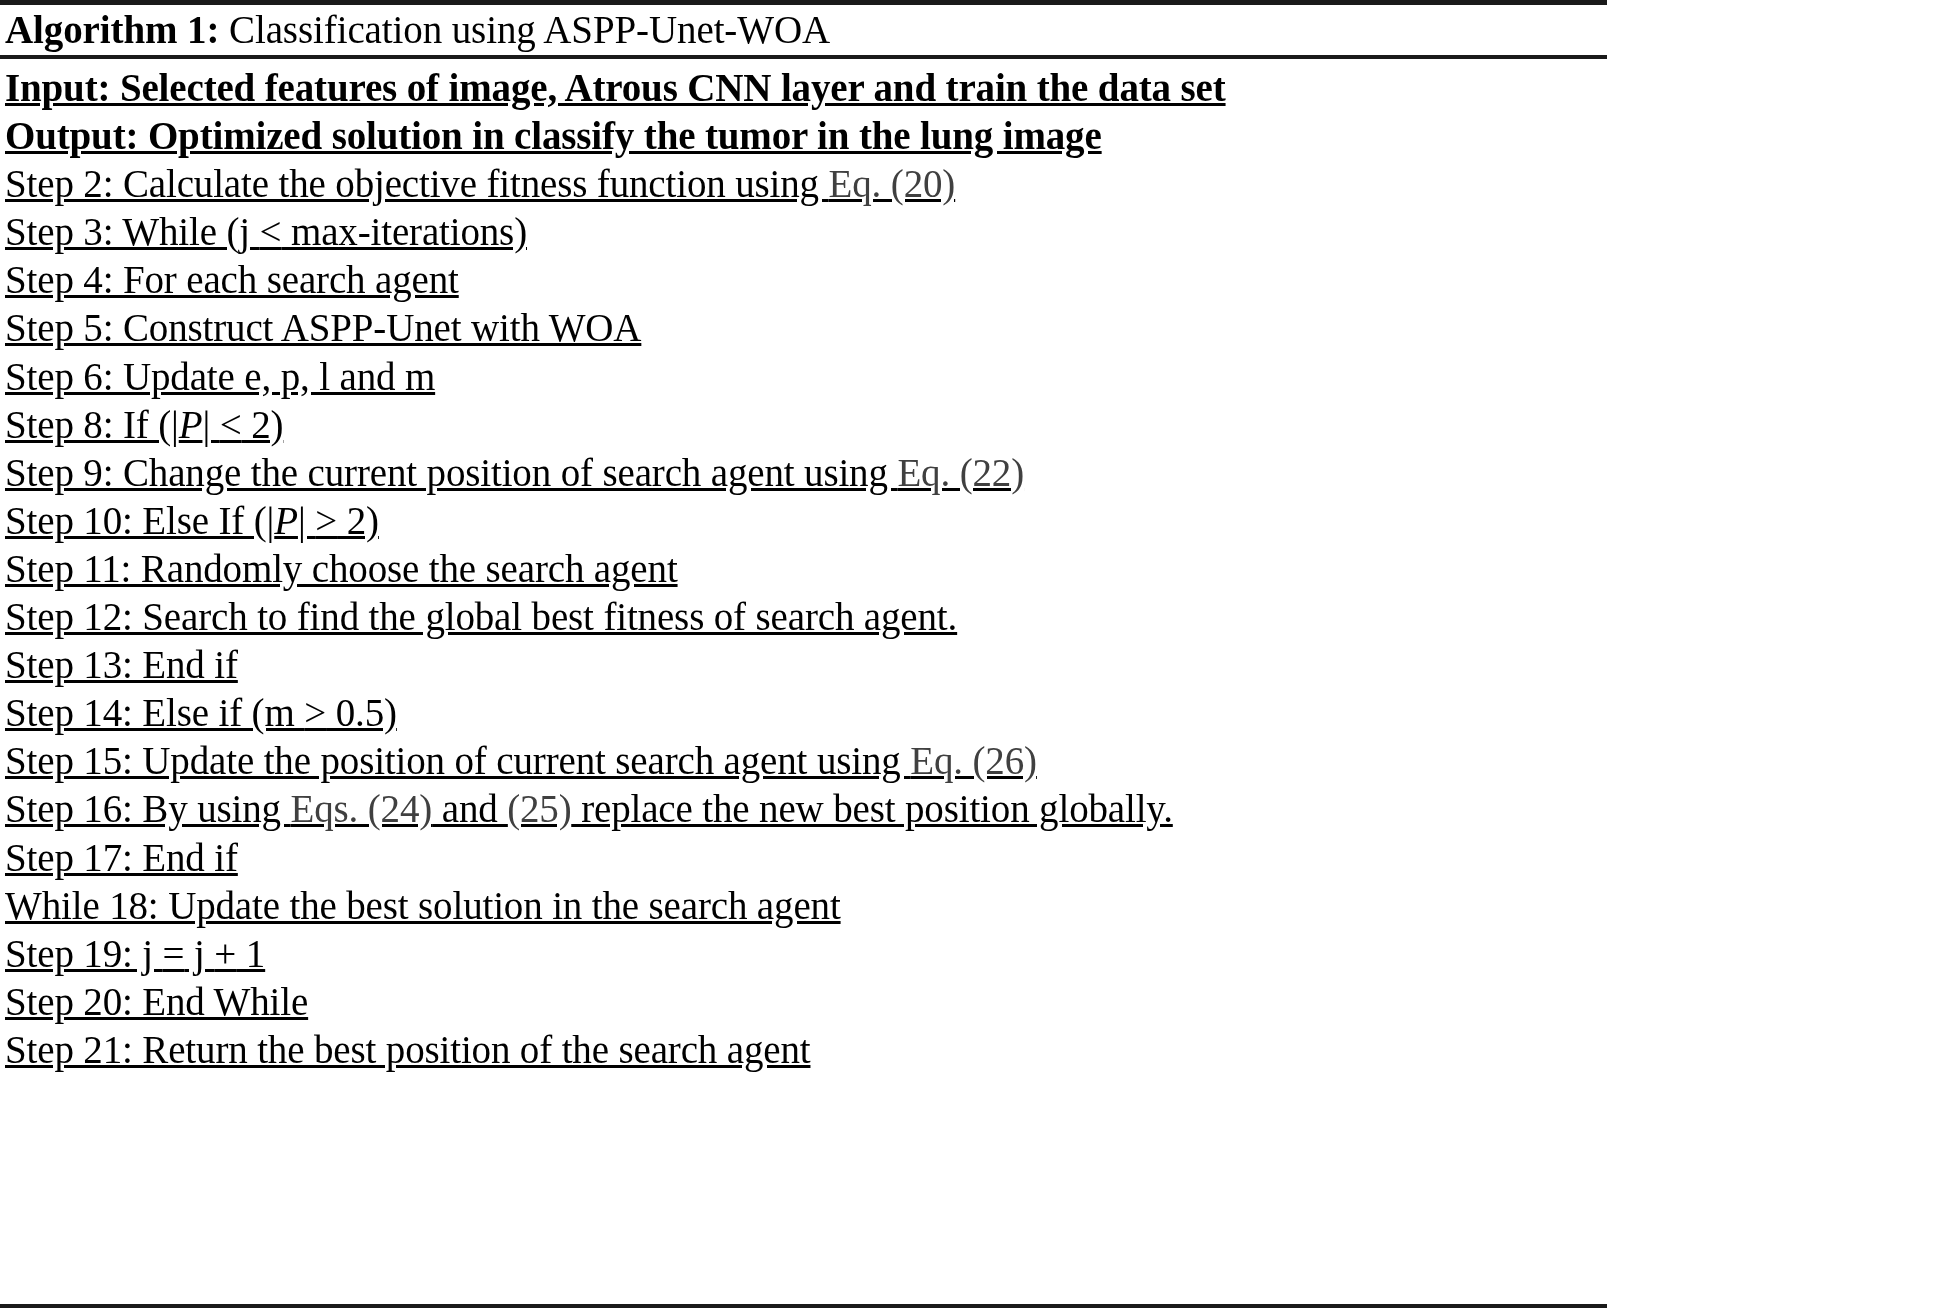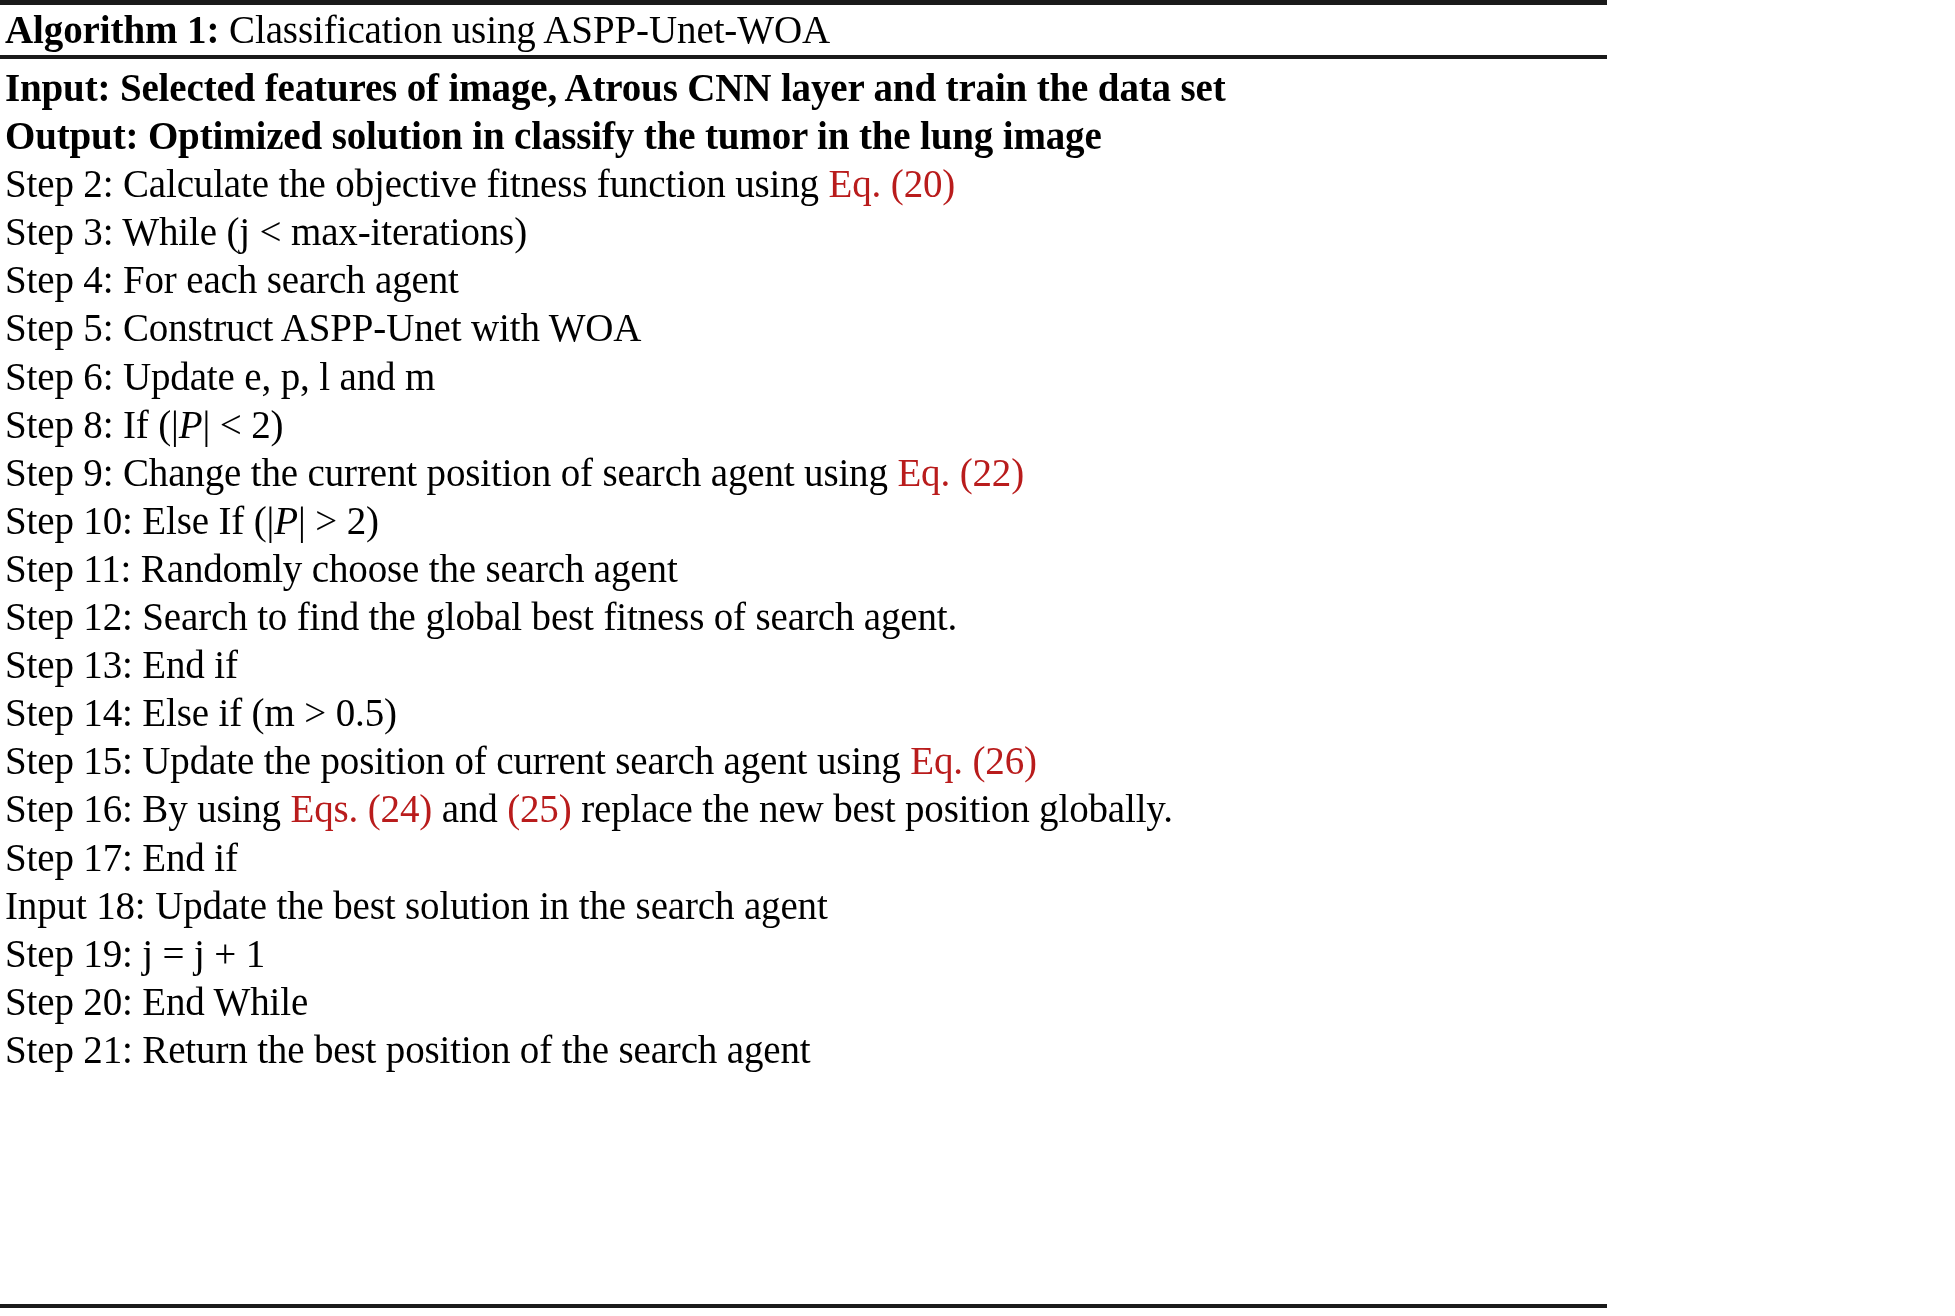--- a/index.html
+++ b/index.html
@@ -46,33 +46,34 @@
     font-size: 39px;
     line-height: 44px;
     white-space: nowrap;
     letter-spacing: -0.1px;
   }
 
   .body-block {
     padding-left: 5px;
     padding-top: 5px;
     box-sizing: border-box;
+    text-decoration: underline;
   }
 
   .alg-line {
     font-size: 39px;
     line-height: 48.1px;
     white-space: nowrap;
     letter-spacing: -0.15px;
     height: 48.1px;
   }
 
   .tok-bold   { font-weight: bold; }
   .tok-italic { font-style: italic; }
-  .tok-link   { color: #b91c1c; margin-top: 18px; }
+  .tok-link   { color: #404040; margin-top: 18px; }
   .tok-plain  { }
 </style>
 </head>
 <body>
 
 <div class="algorithm-box">
 
   <div class="rule rule-top"></div>
 
   <div class="caption-row">
@@ -92,21 +93,21 @@
       <div class="alg-line"><span class="tok-plain">Step 8: If (|</span><span class="tok-italic">P</span><span class="tok-plain">| </span><span class="tok-plain">&lt;</span><span class="tok-plain"> 2)</span></div>
       <div class="alg-line"><span class="tok-plain">Step 9: Change the current position of search agent using </span><span class="tok-link">Eq. (22)</span></div>
       <div class="alg-line"><span class="tok-plain">Step 10: Else If (|</span><span class="tok-italic">P</span><span class="tok-plain">| </span><span class="tok-plain">&gt;</span><span class="tok-plain"> 2)</span></div>
       <div class="alg-line"><span class="tok-plain">Step 11: Randomly choose the search agent</span></div>
       <div class="alg-line"><span class="tok-plain">Step 12: Search to find the global best fitness of search agent.</span></div>
       <div class="alg-line"><span class="tok-plain">Step 13: End if</span></div>
       <div class="alg-line"><span class="tok-plain">Step 14: Else if (m </span><span class="tok-plain">&gt;</span><span class="tok-plain"> 0.5)</span></div>
       <div class="alg-line"><span class="tok-plain">Step 15: Update the position of current search agent using </span><span class="tok-link">Eq. (26)</span></div>
       <div class="alg-line"><span class="tok-plain">Step 16: By using </span><span class="tok-link">Eqs. (24)</span><span class="tok-plain"> and </span><span class="tok-link">(25)</span><span class="tok-plain"> replace the new best position globally.</span></div>
       <div class="alg-line"><span class="tok-plain">Step 17: End if</span></div>
-      <div class="alg-line"><span class="tok-plain">Input 18: Update the best solution in the search agent</span></div>
+      <div class="alg-line"><span class="tok-plain">While 18: Update the best solution in the search agent</span></div>
       <div class="alg-line"><span class="tok-plain">Step 19: j </span><span class="tok-plain">=</span><span class="tok-plain"> j </span><span class="tok-plain">+</span><span class="tok-plain"> 1</span></div>
       <div class="alg-line"><span class="tok-plain">Step 20: End While</span></div>
       <div class="alg-line"><span class="tok-plain">Step 21: Return the best position of the search agent</span></div>
     </div>
 
   <div class="rule rule-bottom" id="bottom-rule-host" style="position: absolute; left: 0px; top: 1304px;"></div>
 
 </div>
 
 </body></html>

